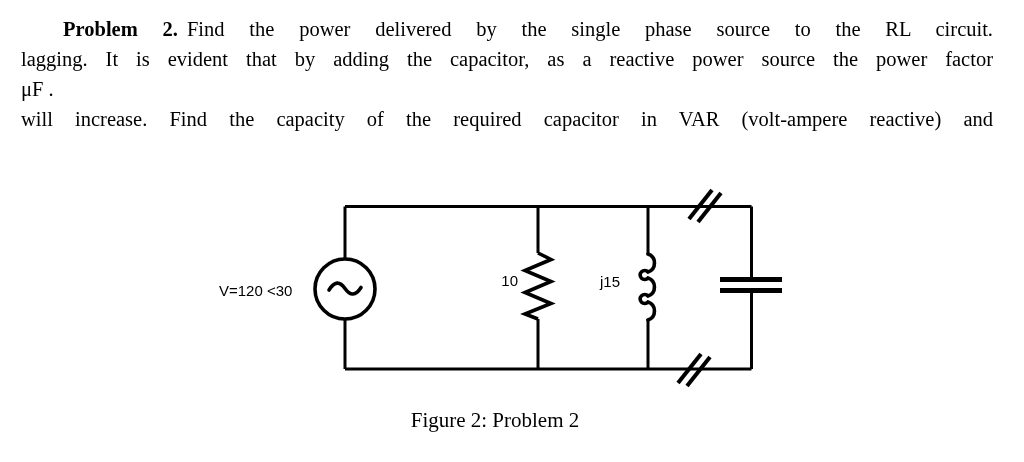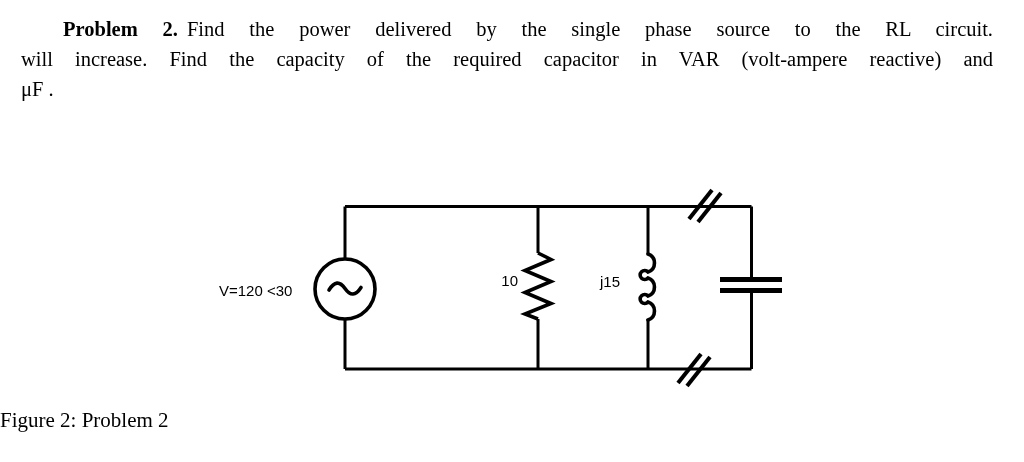--- a/index.html
+++ b/index.html
@@ -69,33 +69,35 @@
   .circuit-label {
     font-family: "Liberation Sans", "DejaVu Sans", sans-serif;
     font-size: 15px;
     fill: #000000;
   }
   #figure-caption {
     position: absolute;
     left: 0;
     top: 408px;
     width: 990px;
+    text-align: center;
     font-size: 21px;
     color: #000000;
   }
 </style>
 </head>
 <body>
 
 <div id="page">
 
   <div id="problem-text">
     <div class="jline line-first"><span class="bold-lead">Problem 2.</span><span>Find the power delivered by the single phase source to the RL circuit.</span></div>
+    <div class="jline">lagging. It is evident that by adding the capacitor, as a reactive power source the power factor</div>
+    <div class="jline line-last">μF .</div>
     <div class="jline">will increase. Find the capacity of the required capacitor in VAR (volt-ampere reactive) and</div>
-    <div class="jline line-last">μF .</div>
   </div>
 
   <svg id="circuit-svg" width="620" height="232" viewBox="0 0 620 232" xmlns="http://www.w3.org/2000/svg">
 
     <line class="wire" x1="145" y1="26.5" x2="551.5" y2="26.5"></line>
 
     <line class="wire" x1="145" y1="189" x2="551.5" y2="189"></line>
 
     <line class="wire" x1="145" y1="26.5" x2="145" y2="79"></line>
     <line class="wire" x1="145" y1="139" x2="145" y2="189"></line>

